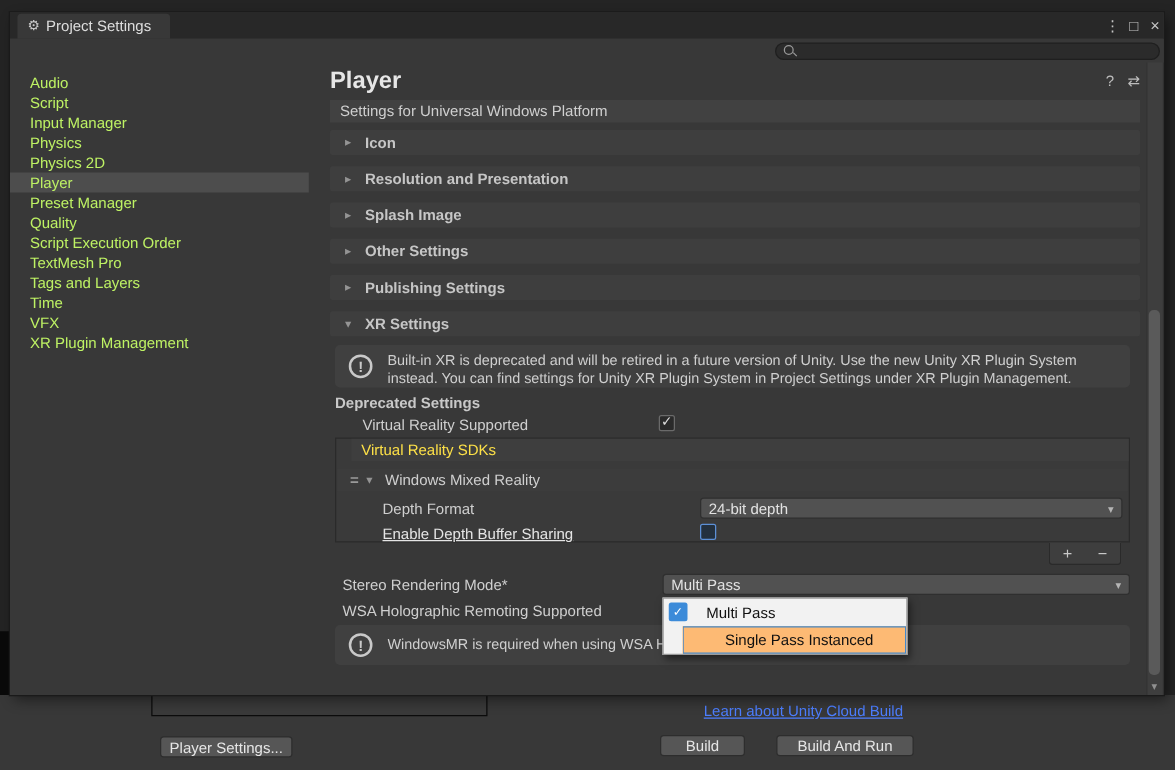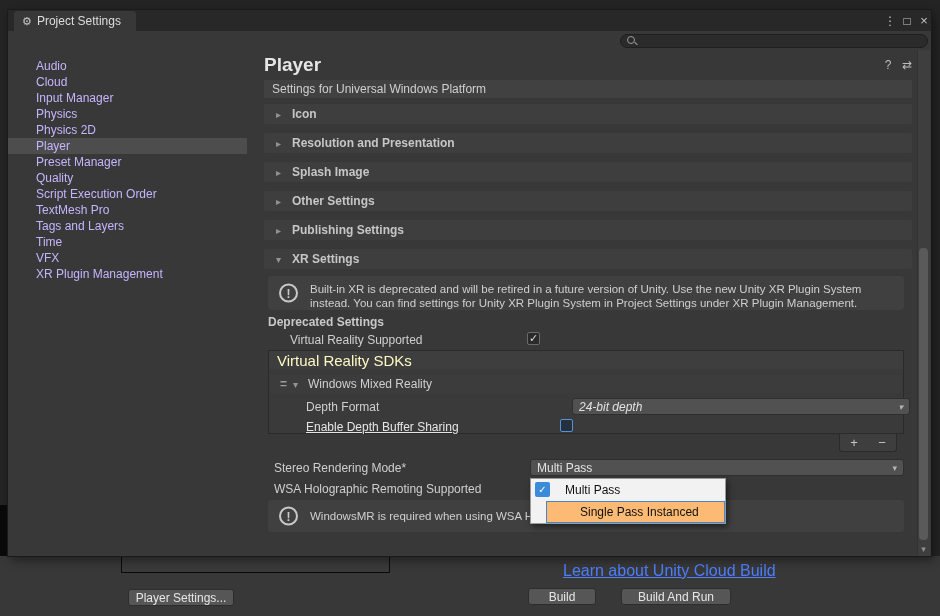--- a/index.html
+++ b/index.html
@@ -4,21 +4,21 @@
 <style>
   html,body{margin:0;padding:0;background:#242424;}
   .stage{position:relative;width:940px;height:616px;background:#242424;overflow:hidden;
          font-family:"Liberation Sans",sans-serif;color:#d2d2d2;-webkit-font-smoothing:antialiased;}
   .abs{position:absolute;}
 
   
   .bottom-band{left:0;top:556px;width:940px;height:60px;background:#383838;}
   .black-strip{left:0;top:505px;width:16px;height:51px;background:#0a0a0a;}
   .under-box{left:121px;top:540px;width:267px;height:31px;background:#3a3a3a;border:1px solid #0b0b0b;}
-  .cloud-link{left:563px;top:562px;font-size:16px;color:#4c7eff;text-decoration:underline;cursor:pointer;}
+  .cloud-link{left:563px;top:562px;font-size:12px;color:#4c7eff;text-decoration:underline;cursor:pointer;}
   .u-btn{height:17px;background:#565656;border:1px solid #2d2d2d;border-radius:3px;
          font-size:12px;color:#e6e6e6;display:flex;align-items:center;justify-content:center;box-sizing:border-box;}
 
   
   .ps-window{left:8px;top:10px;width:923px;height:546px;background:#383838;
              box-shadow:0 0 0 1px #1a1a1a, 3px 4px 10px rgba(0,0,0,.45);}
   .tabbar{left:0;top:0;width:923px;height:21px;background:#282828;}
   .tab{left:6px;top:1px;height:20px;width:122px;background:#383838;border-radius:3px 3px 0 0;
        display:flex;align-items:center;gap:5px;padding:0 8px;box-sizing:border-box;}
   .tab-gear{font-size:11px;color:#c8c8c8;line-height:1;}
@@ -30,21 +30,21 @@
   .searchbox{left:612px;top:3px;width:308px;height:14px;background:#2b2b2b;border:1px solid #1f1f1f;
              border-radius:7px;display:flex;align-items:center;padding:0 6px;box-sizing:border-box;gap:4px;}
   .mag{width:10px;height:10px;position:relative;flex:0 0 auto;}
   .mag::before{content:"";position:absolute;left:0;top:0;width:6px;height:6px;border:1px solid #9a9a9a;border-radius:50%;}
   .mag::after{content:"";position:absolute;left:6.5px;top:7px;width:4px;height:1px;background:#9a9a9a;transform:rotate(45deg);}
   .search-input{flex:1;background:transparent;border:none;outline:none;color:#d6d6d6;font-size:11px;
                 font-family:"Liberation Sans",sans-serif;padding:0;height:12px;}
 
   
   .sidebar{left:0;top:40px;width:239px;height:506px;background:#383838;padding-top:8px;box-sizing:border-box;}
-  .side-item{height:16px;line-height:16px;padding-left:28px;font-size:12px;color:#c4b5fd;cursor:pointer;white-space:nowrap;}
+  .side-item{height:16px;line-height:16px;padding-left:16px;font-size:12px;color:#bef264;cursor:pointer;white-space:nowrap;}
   .side-item.sel{background:#4d4d4d;}
 
   
   .page-title{left:256px;top:44px;font-size:19px;font-weight:bold;color:#e6e6e6;}
   .hdr-icon{top:48px;width:16px;height:14px;display:flex;align-items:center;justify-content:center;
             color:#bdbdbd;font-size:12px;cursor:pointer;}
   .platform-bar{left:256px;top:70px;width:648px;height:18px;background:#414141;
                 display:flex;align-items:center;padding-left:8px;box-sizing:border-box;
                 font-size:12px;color:#cfcfcf;}
   .section{left:256px;width:648px;height:20px;background:#3e3e3e;border-radius:2px;
@@ -67,21 +67,21 @@
       display:flex;align-items:center;justify-content:center;box-sizing:border-box;cursor:pointer;}
   .cb .tick{font-style:normal;font-size:11px;line-height:1;color:#dcdcdc;}
   .cb.blue{border-color:#5c8fd6;background:#23303e;}
 
   .dd{background:#515151;border:1px solid #2f2f2f;border-radius:3px;height:17px;display:flex;align-items:center;
       padding:0 6px;box-sizing:border-box;font-size:12px;color:#e2e2e2;cursor:pointer;}
   .dd .arrow{margin-left:auto;font-size:9px;color:#b5b5b5;}
 
   .sdkbox{left:260px;top:340px;width:636px;height:84px;background:#3a3a3a;border:1px solid #2a2a2a;box-sizing:border-box;}
   .sdkbox-header{height:18px;background:#3e3e3e;display:flex;align-items:center;padding-left:8px;
-                 font-size:15px;color:#fef9c3;}
+                 font-size:12px;color:#fde047;margin-left:12px;}
   .wmr-row{position:absolute;left:1px;right:1px;top:24px;height:18px;background:#3c3c3c;
            display:flex;align-items:center;gap:6px;padding-left:10px;box-sizing:border-box;}
   .drag{color:#9a9a9a;font-size:12px;font-weight:bold;cursor:grab;}
   .list-footer{left:831px;top:424px;width:58px;height:18px;background:#3e3e3e;border:1px solid #2a2a2a;
                border-top:none;border-radius:0 0 3px 3px;display:flex;box-sizing:border-box;}
   .lf-btn{flex:1;display:flex;align-items:center;justify-content:center;color:#c8c8c8;font-size:13px;cursor:pointer;}
 
   
   .scroll-track{left:909px;top:40px;width:13px;height:506px;background:#3e3e3e;border-left:1px solid #323232;box-sizing:border-box;}
   .scroll-thumb{left:911px;top:238px;width:9px;height:292px;background:#5a5a5a;border-radius:4px;cursor:pointer;}
@@ -124,21 +124,21 @@
 
     <div class="abs toolbar">
       <div class="abs searchbox">
         <span class="mag"></span>
         <input class="search-input" value="" style="">
       </div>
     </div>
 
     <div class="abs sidebar">
       <div class="side-item">Audio</div>
-      <div class="side-item">Cloud</div>
+      <div class="side-item">Script</div>
       <div class="side-item">Input Manager</div>
       <div class="side-item">Physics</div>
       <div class="side-item">Physics 2D</div>
       <div class="side-item sel">Player</div>
       <div class="side-item">Preset Manager</div>
       <div class="side-item">Quality</div>
       <div class="side-item">Script Execution Order</div>
       <div class="side-item">TextMesh Pro</div>
       <div class="side-item">Tags and Layers</div>
       <div class="side-item">Time</div>
@@ -196,21 +196,21 @@
       <div class="sdkbox-header">
         <span>Virtual Reality SDKs</span>
       </div>
       <div class="wmr-row">
         <span class="drag">=</span>
         <span class="tri">▾</span>
         <span class="row-label">Windows Mixed Reality</span>
       </div>
     </div>
     <div class="abs row-label" style="left:298px;top:390px;">Depth Format</div>
-    <div class="abs dd" style="left:564px;top:388px;width:338px;font-style:italic;">
+    <div class="abs dd" style="left:552px;top:388px;width:338px;">
       <span>24-bit depth</span>
       <span class="arrow">▾</span>
     </div>
     <div class="abs row-label blue-label" style="left:298px;top:410px;">Enable Depth Buffer Sharing</div>
     <span class="abs cb blue" style="left:552px;top:409px;"></span>
 
     <div class="abs list-footer">
       <span class="lf-btn">+</span>
       <span class="lf-btn">−</span>
     </div>

